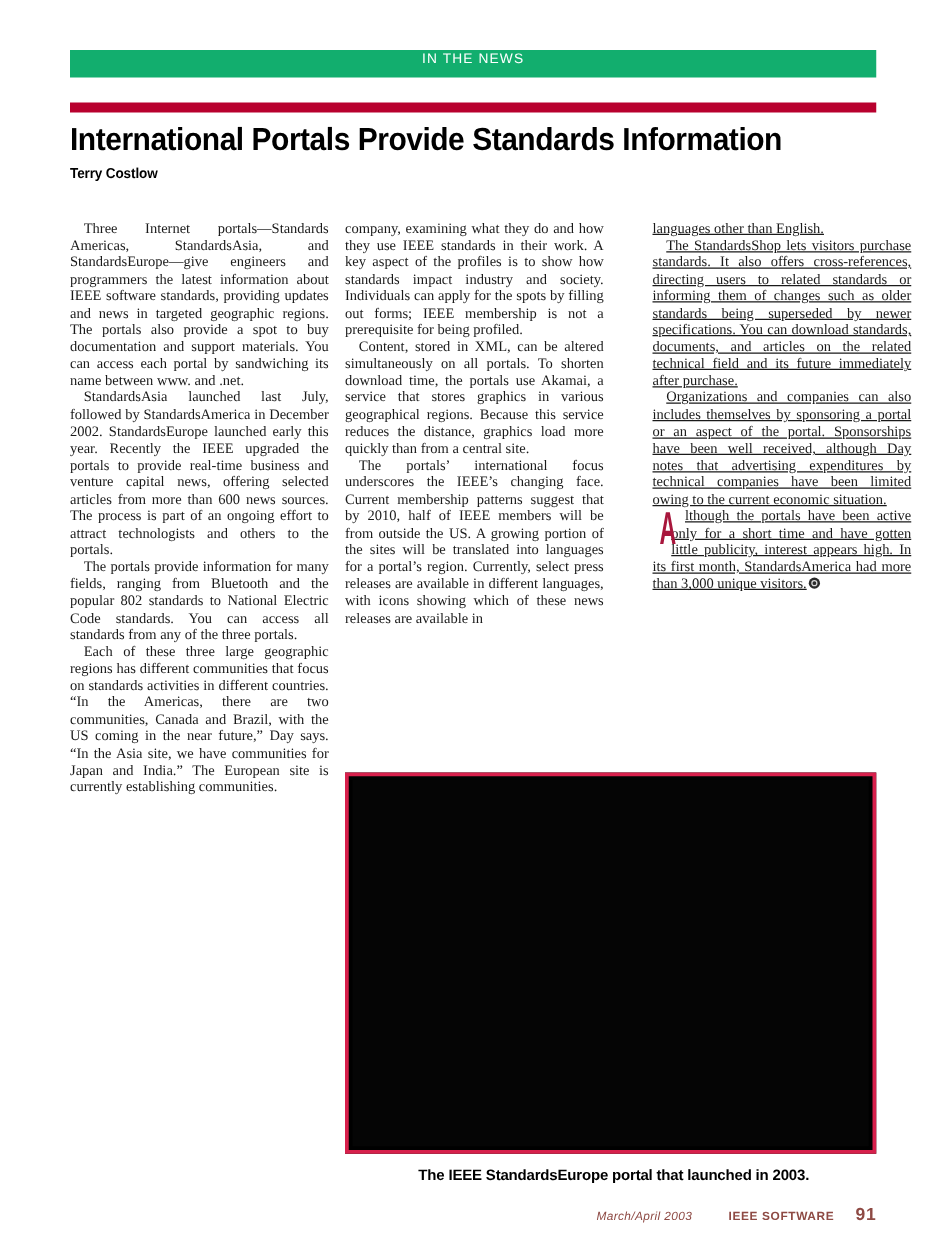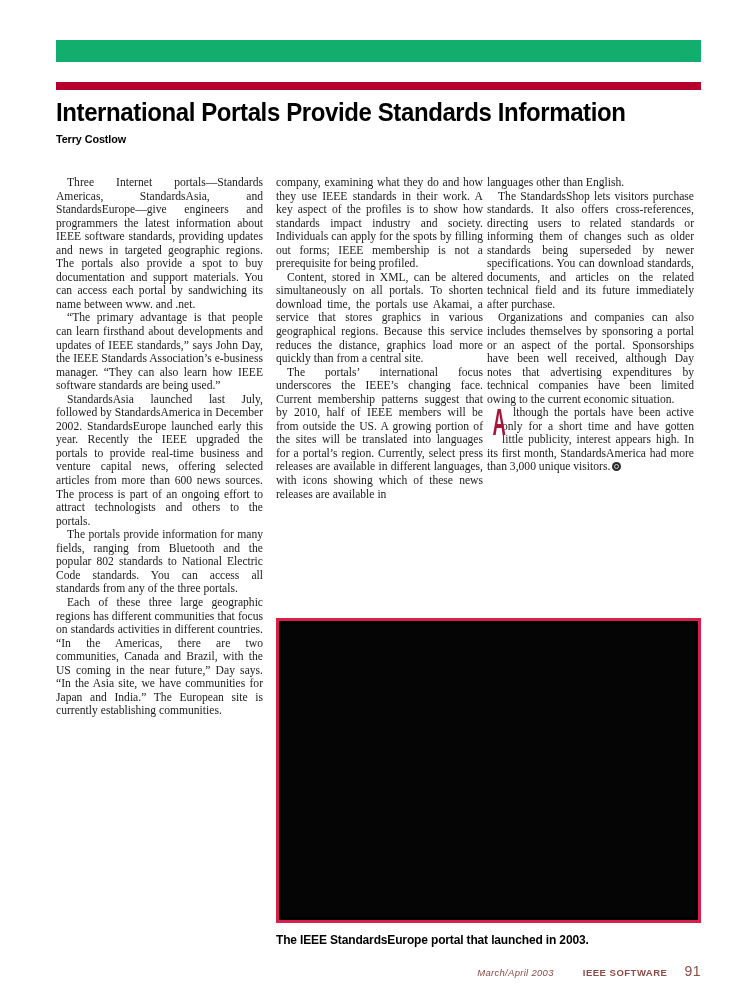--- a/index.html
+++ b/index.html
@@ -28,21 +28,21 @@
     position: absolute;
     left: 56px;
     top: 40px;
     width: 645px;
     height: 22px;
     background: #12AE6E;
   }
   .news-banner-label {
     position: absolute;
     left: 0; right: 0;
-    top: 20px;
+    top: 0;
     text-align: center;
     font-family: "Liberation Sans", sans-serif;
     font-weight: normal;
     font-size: 11px;
     letter-spacing: 0.9px;
     color: #ffffff;
     line-height: 14px;
   }
 
   
@@ -100,21 +100,21 @@
   .col p {
     margin: 0;
     text-indent: 11px;
     text-align: justify;
   }
   .col p.no-indent { text-indent: 0; }
   .col p:last-child { text-align: justify; }
 
   #col1 { left: 56px;  height: 790px; }
   #col2 { left: 276px; height: 420px; }
-  #col3 { left: 487px; height: 420px; }
+  #col3 { left: 522px; height: 420px; text-decoration: underline; }
 
   
   .dropcap-para {
     margin: 0;
     text-indent: 0;
     text-align: justify;
   }
   .dropcap {
     float: left;
     font-family: "Liberation Sans", sans-serif;
@@ -176,20 +176,21 @@
     position: absolute;
     left: 276px;
     top: 933px;
     width: 430px;
     font-family: "Liberation Sans", sans-serif;
     font-weight: bold;
     font-size: 12px;
     line-height: 15px;
     letter-spacing: -0.15px;
     color: #000;
+    text-align: center;
   }
 
   
   .footer {
     position: absolute;
     right: 54px;
     top: 963px;
     display: flex;
     align-items: baseline;
     gap: 9px;
@@ -202,21 +203,21 @@
     color: #8E4A44;
   }
   .footer-pub {
     font-weight: bold;
     font-size: 9.5px;
     letter-spacing: 0.5px;
     color: #8E4A44;
     padding-left: 20px;
   }
   .footer-page {
-    font-weight: normal;
+    font-weight: bold;
     font-size: 14px;
     letter-spacing: 0.5px;
     color: #8E4A44;
     margin-left: 8px;
   }
 </style>
 </head>
 <body>
 
 <div class="page">
@@ -226,21 +227,20 @@
   </div>
 
   <div class="rule-crimson"></div>
 
   <div class="headline">International Portals Provide Standards Information</div>
 
   <div class="byline">Terry Costlow</div>
 
   <div class="col" id="col1">
     <p>Three Internet portals—Standards Americas, StandardsAsia, and StandardsEurope—give engineers and programmers the latest information about IEEE software standards, providing updates and news in targeted geographic regions. The portals also provide a spot to buy documentation and support materials. You can access each portal by sandwiching its name between www. and .net.</p>
-    <p>“The primary advantage is that people can learn firsthand about developments and updates of IEEE standards,” says John Day, the IEEE Standards Association’s e-business manager. “They can also learn how IEEE software standards are being used.”</p>
     <p>StandardsAsia launched last July, followed by StandardsAmerica in December 2002. StandardsEurope launched early this year. Recently the IEEE upgraded the portals to provide real-time business and venture capital news, offering selected articles from more than 600 news sources. The process is part of an ongoing effort to attract technologists and others to the portals.</p>
     <p>The portals provide information for many fields, ranging from Bluetooth and the popular 802 standards to National Electric Code standards. You can access all standards from any of the three portals.</p>
     <p>Each of these three large geographic regions has different communities that focus on standards activities in different countries. “In the Americas, there are two communities, Canada and Brazil, with the US coming in the near future,” Day says. “In the Asia site, we have communities for Japan and India.” The European site is currently establishing communities.</p>
   </div>
 
   <div class="col" id="col2">
     <p class="no-indent">company, examining what they do and how they use IEEE standards in their work. A key aspect of the profiles is to show how standards impact industry and society. Individuals can apply for the spots by filling out forms; IEEE membership is not a prerequisite for being profiled.</p>
     <p>Content, stored in XML, can be altered simultaneously on all portals. To shorten download time, the portals use Akamai, a service that stores graphics in various geographical regions. Because this service reduces the distance, graphics load more quickly than from a central site.</p>
     <p>The portals’ international focus underscores the IEEE’s changing face. Current membership patterns suggest that by 2010, half of IEEE members will be from outside the US. A growing portion of the sites will be translated into languages for a portal’s region. Currently, select press releases are available in different languages, with icons showing which of these news releases are available in</p>
   </div>

